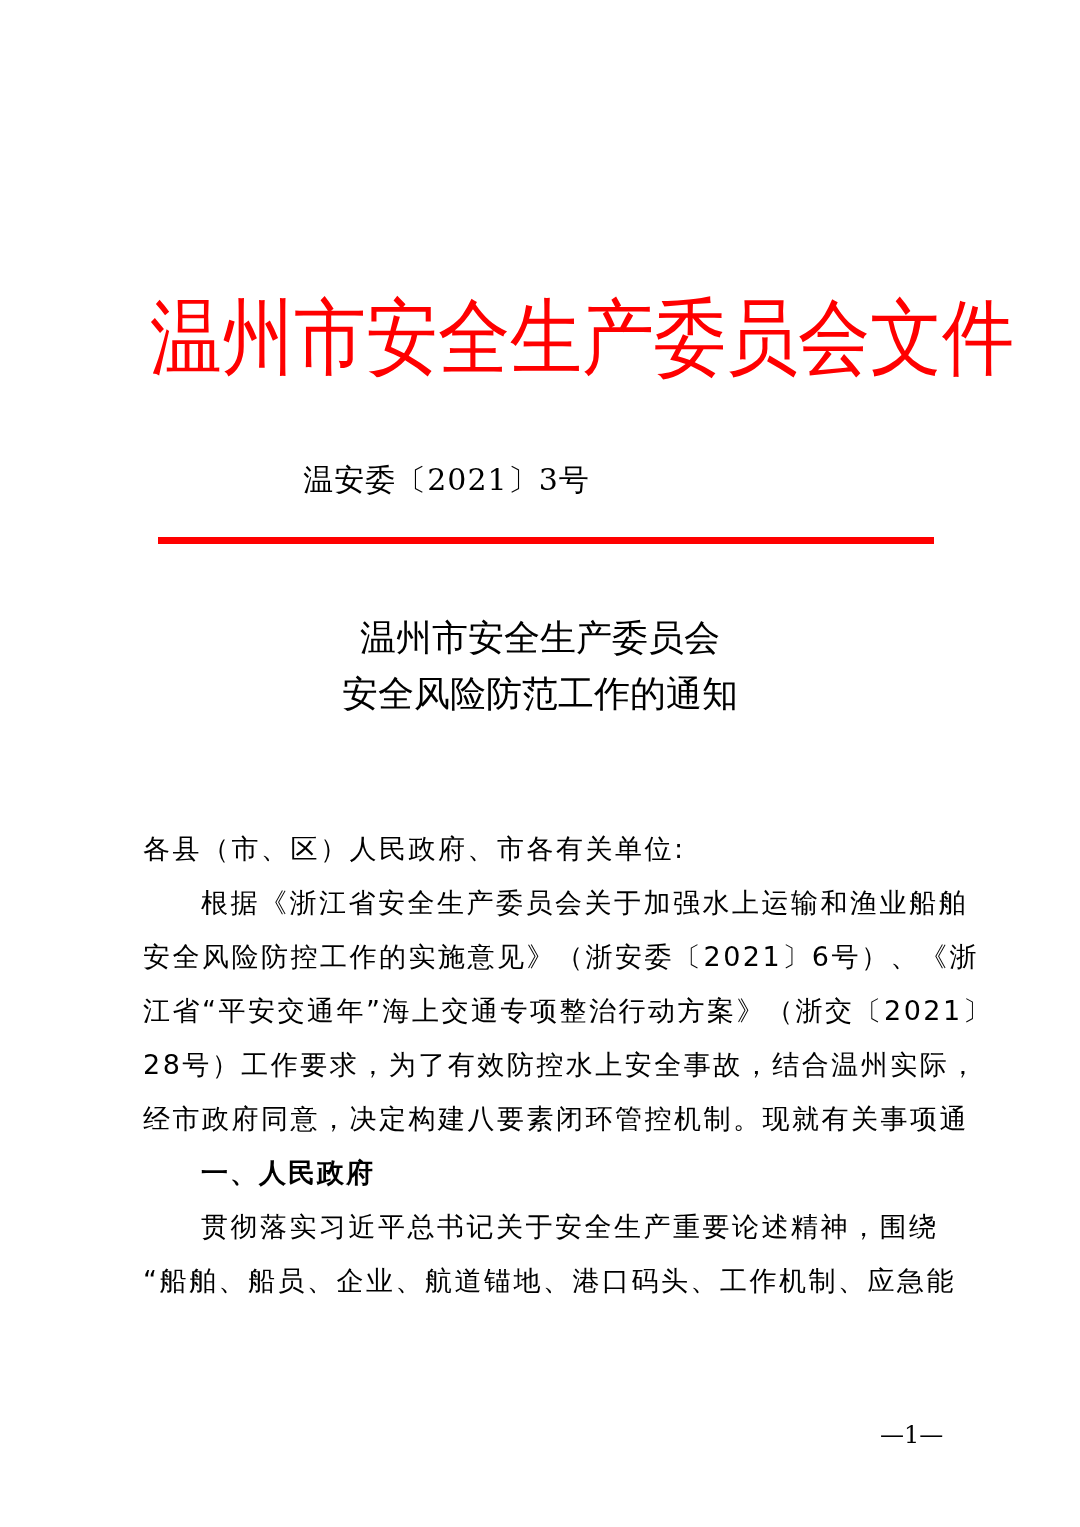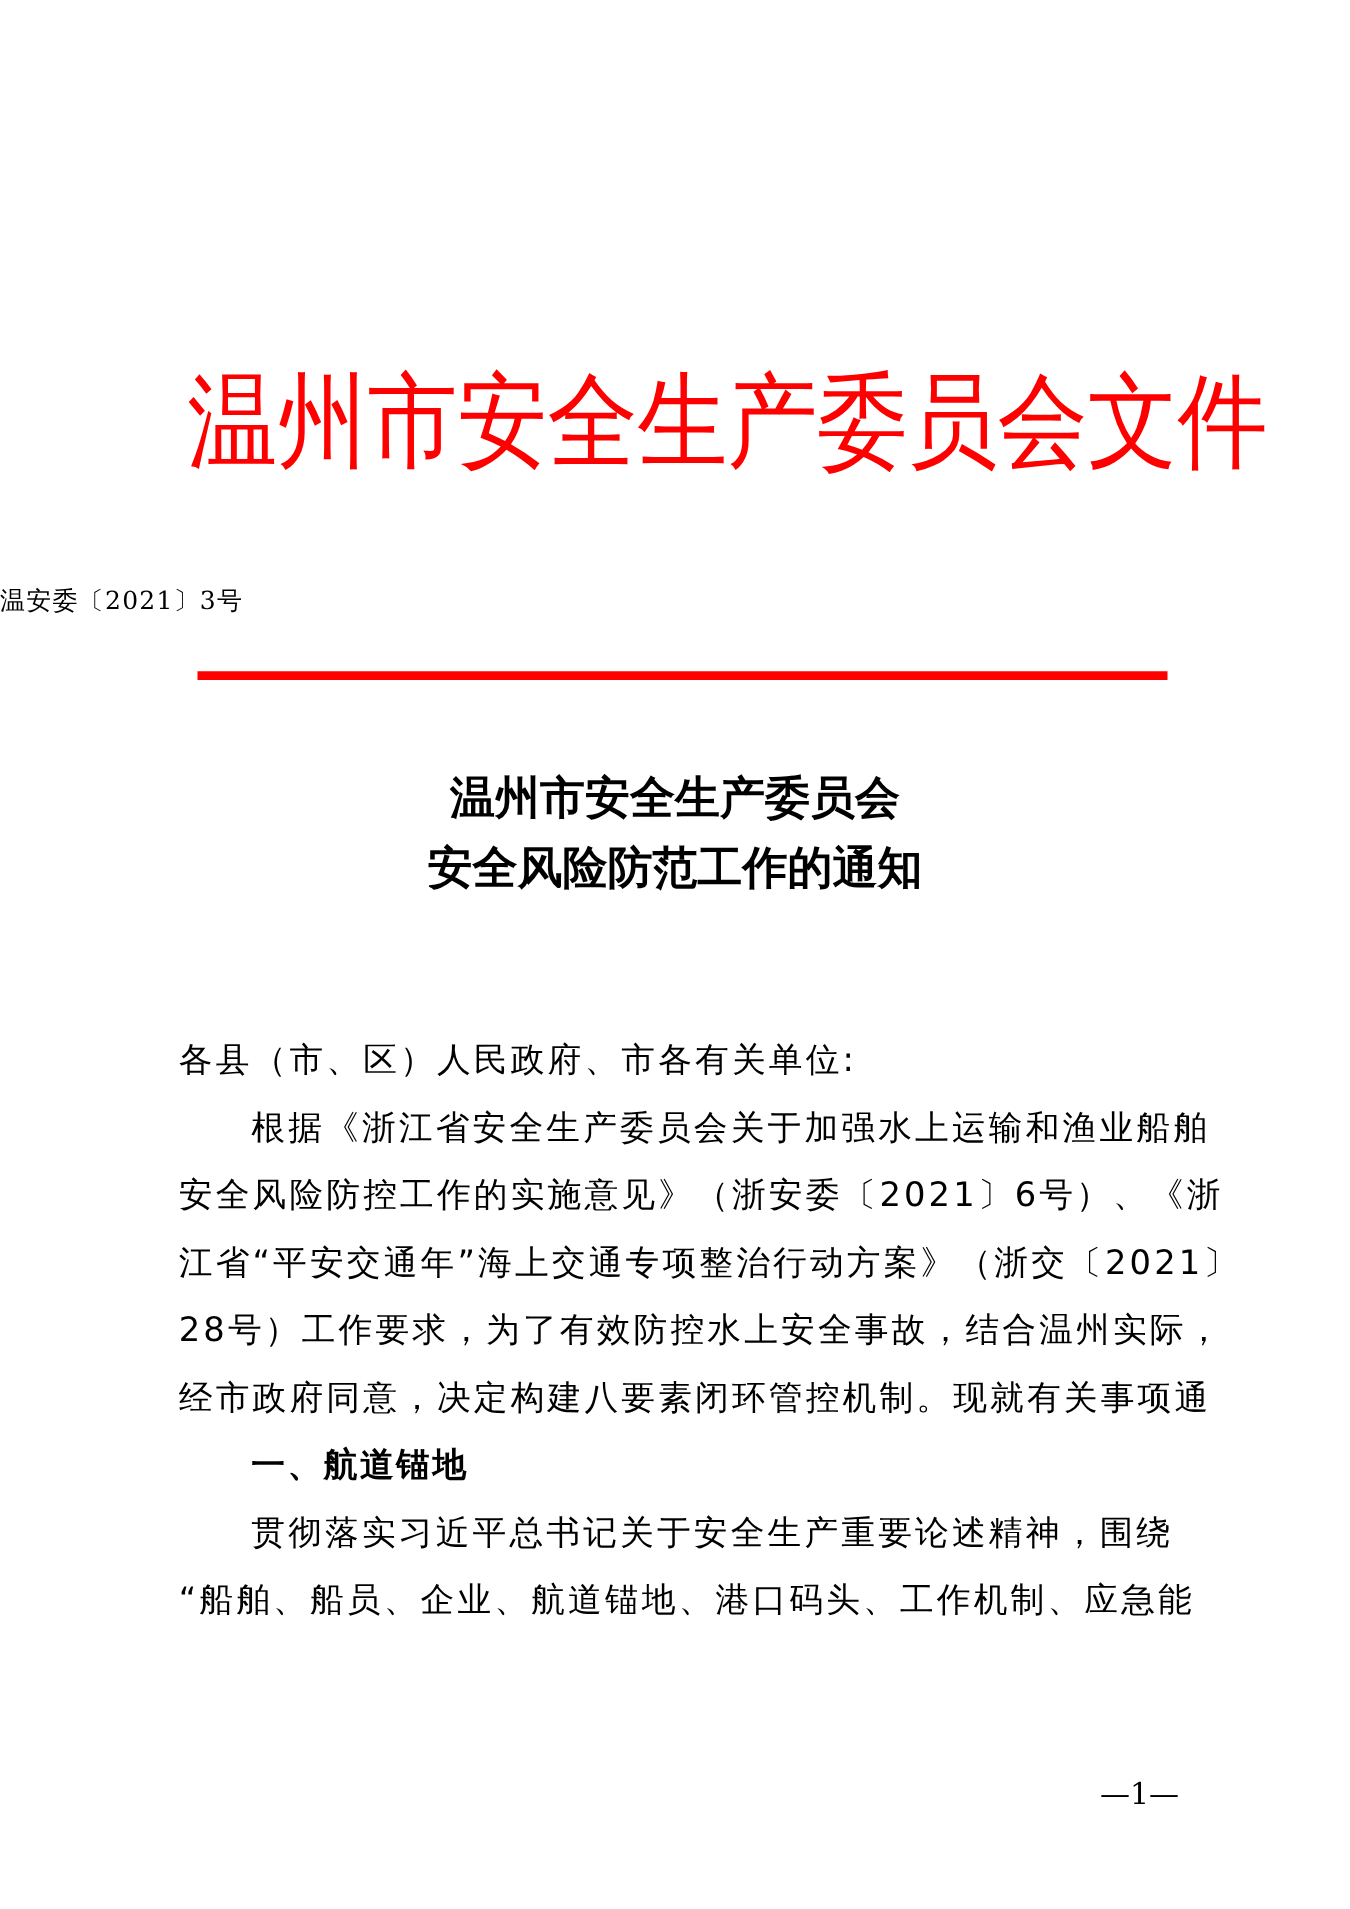--- a/index.html
+++ b/index.html
@@ -6,27 +6,27 @@
     body { width: 1080px; height: 1527px; position: relative; overflow: hidden; font-family: "DejaVu Serif", serif; color: #000; }
     .abs { position: absolute; }
     .masthead {
       left: 150px; top: 290px; width: 790px; height: 95px;
       display: flex; justify-content: space-between; align-items: center;
       color: #ff0000; font-family: "DejaVu Serif", serif; font-size: 72px; line-height: 95px;
       transform: scaleY(1.15); transform-origin: center;
     }
     .masthead span { display: inline-block; }
     .doc-number {
-      left: 0; width: 893px; top: 462px; 
-      font-family: "DejaVu Serif", serif; font-size: 20px; line-height: 36px; letter-spacing: 1px;
+      left: 0; width: 893px; top: 462px; text-align: center;
+      font-family: "DejaVu Serif", serif; font-size: 30px; line-height: 36px; letter-spacing: 1px;
     }
     .red-rule { left: 158px; top: 537px; width: 776px; height: 7px; background: #ff0000; }
     .title {
       left: 0; width: 1080px; top: 610px; text-align: center;
-      font-family: "DejaVu Serif", serif; font-weight: bold; font-size: 36px; line-height: 56px;
+      font-family: "DejaVu Serif", serif; font-weight: normal; font-size: 36px; line-height: 56px;
     }
     .title div { white-space: pre; }
     .body-text {
       left: 143px; width: 800px; top: 822px;
       font-family: "DejaVu Sans", sans-serif; font-size: 27px; line-height: 54px;
       letter-spacing: 2.5px;
     }
     .line { white-space: nowrap; height: 54px; }
     .indent { padding-left: 58px; }
     .heading { font-family: "DejaVu Sans", sans-serif; font-weight: bold; font-size: 27px; letter-spacing: 2px; }
@@ -61,18 +61,18 @@
   <div>安全风险防范工作的通知</div>
 </div>
 
 <div class="abs body-text">
   <div class="line">各县（市、区）人民政府、市各有关单位:</div>
   <div class="line indent">根据《浙江省安全生产委员会关于加强水上运输和渔业船舶</div>
   <div class="line">安全风险防控工作的实施意见》（浙安委〔2021〕6号）、《浙</div>
   <div class="line">江省“平安交通年”海上交通专项整治行动方案》（浙交〔2021〕</div>
   <div class="line">28号）工作要求，为了有效防控水上安全事故，结合温州实际，</div>
   <div class="line">经市政府同意，决定构建八要素闭环管控机制。现就有关事项通</div>
-  <div class="line indent heading">一、航道锚地</div>
+  <div class="line indent heading">一、人民政府</div>
   <div class="line indent">贯彻落实习近平总书记关于安全生产重要论述精神，围绕</div>
   <div class="line">“船舶、船员、企业、航道锚地、港口码头、工作机制、应急能</div>
 </div>
 
 <div class="abs page-number">—1—</div>
 
 </body></html>

